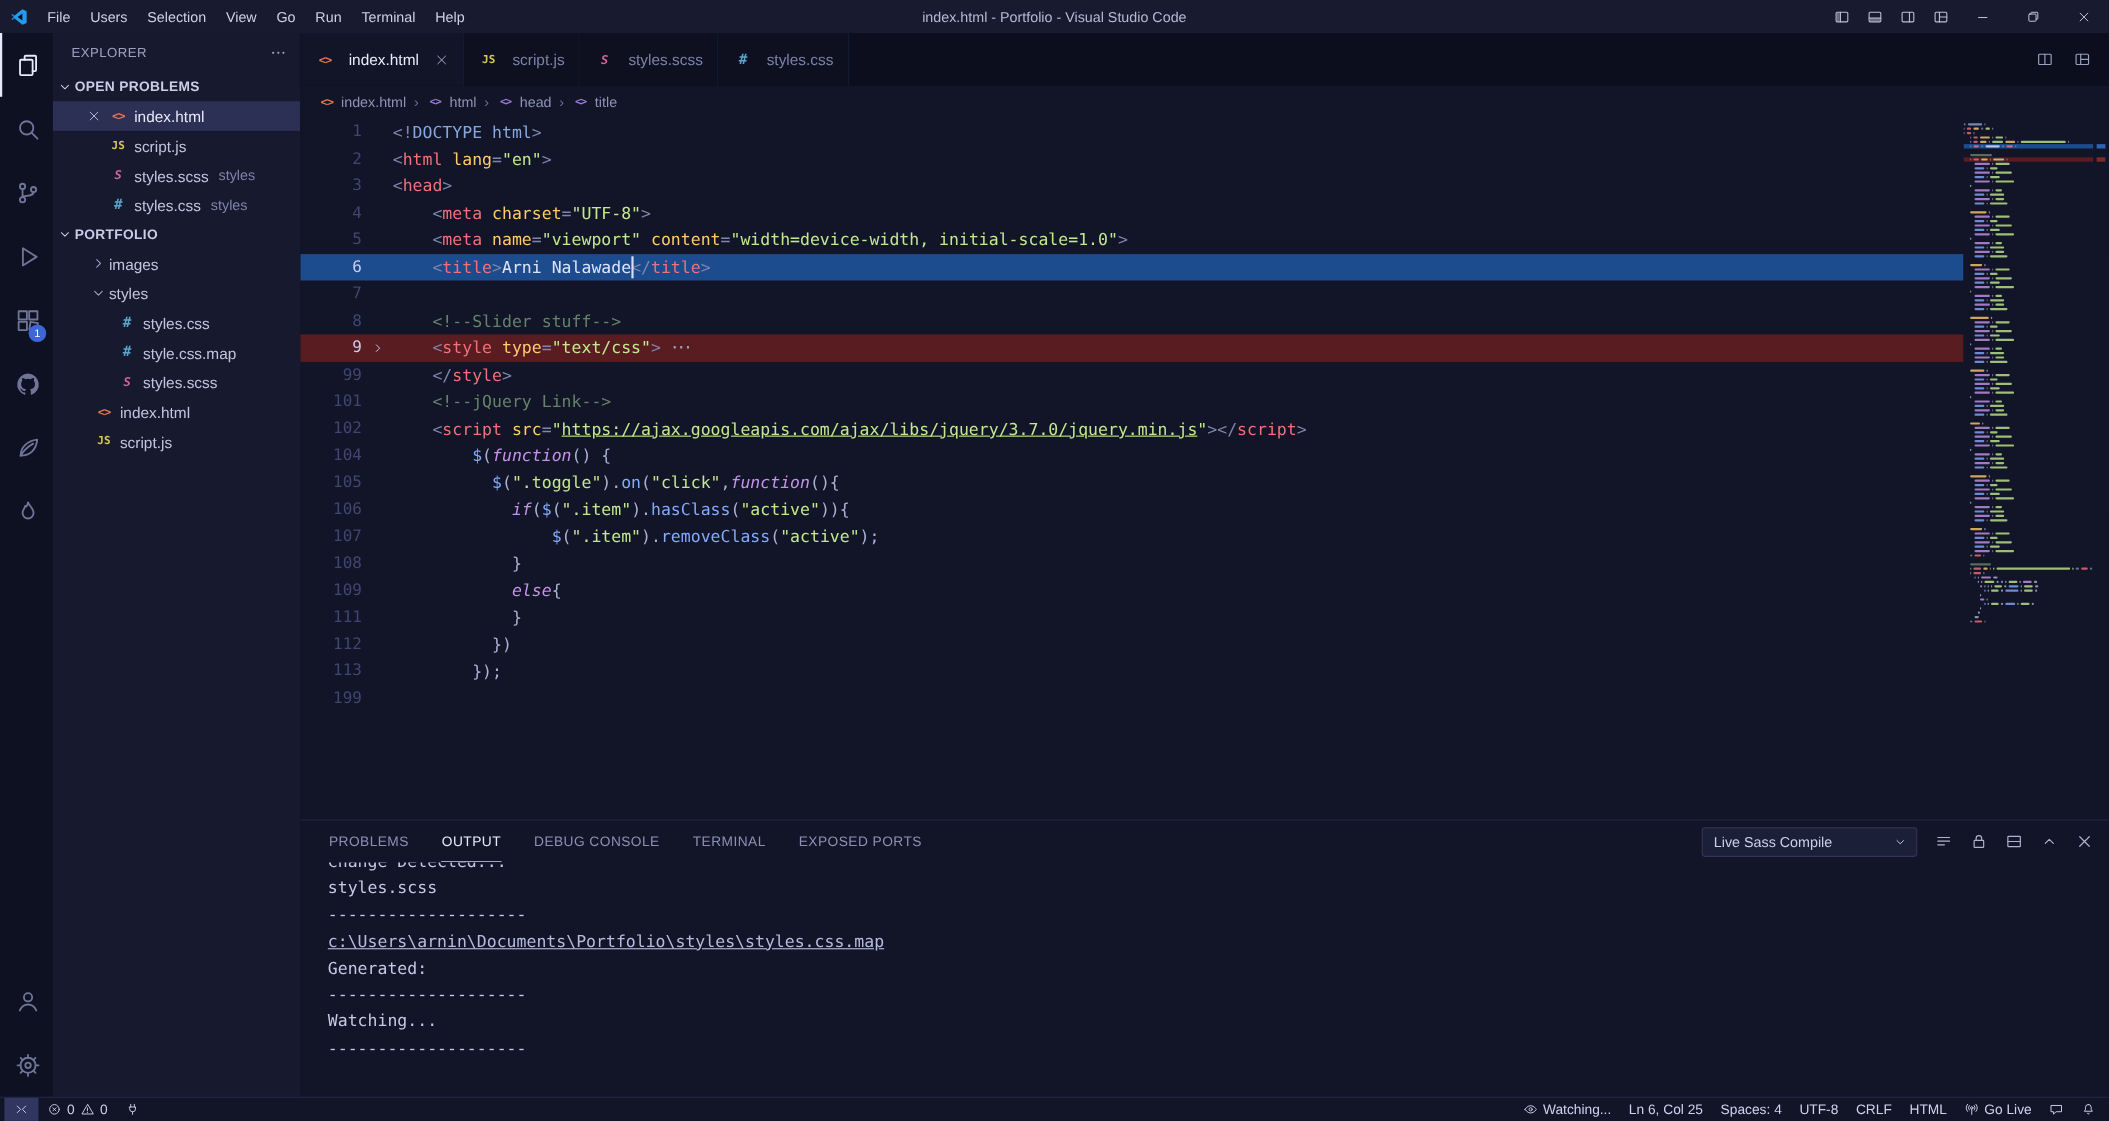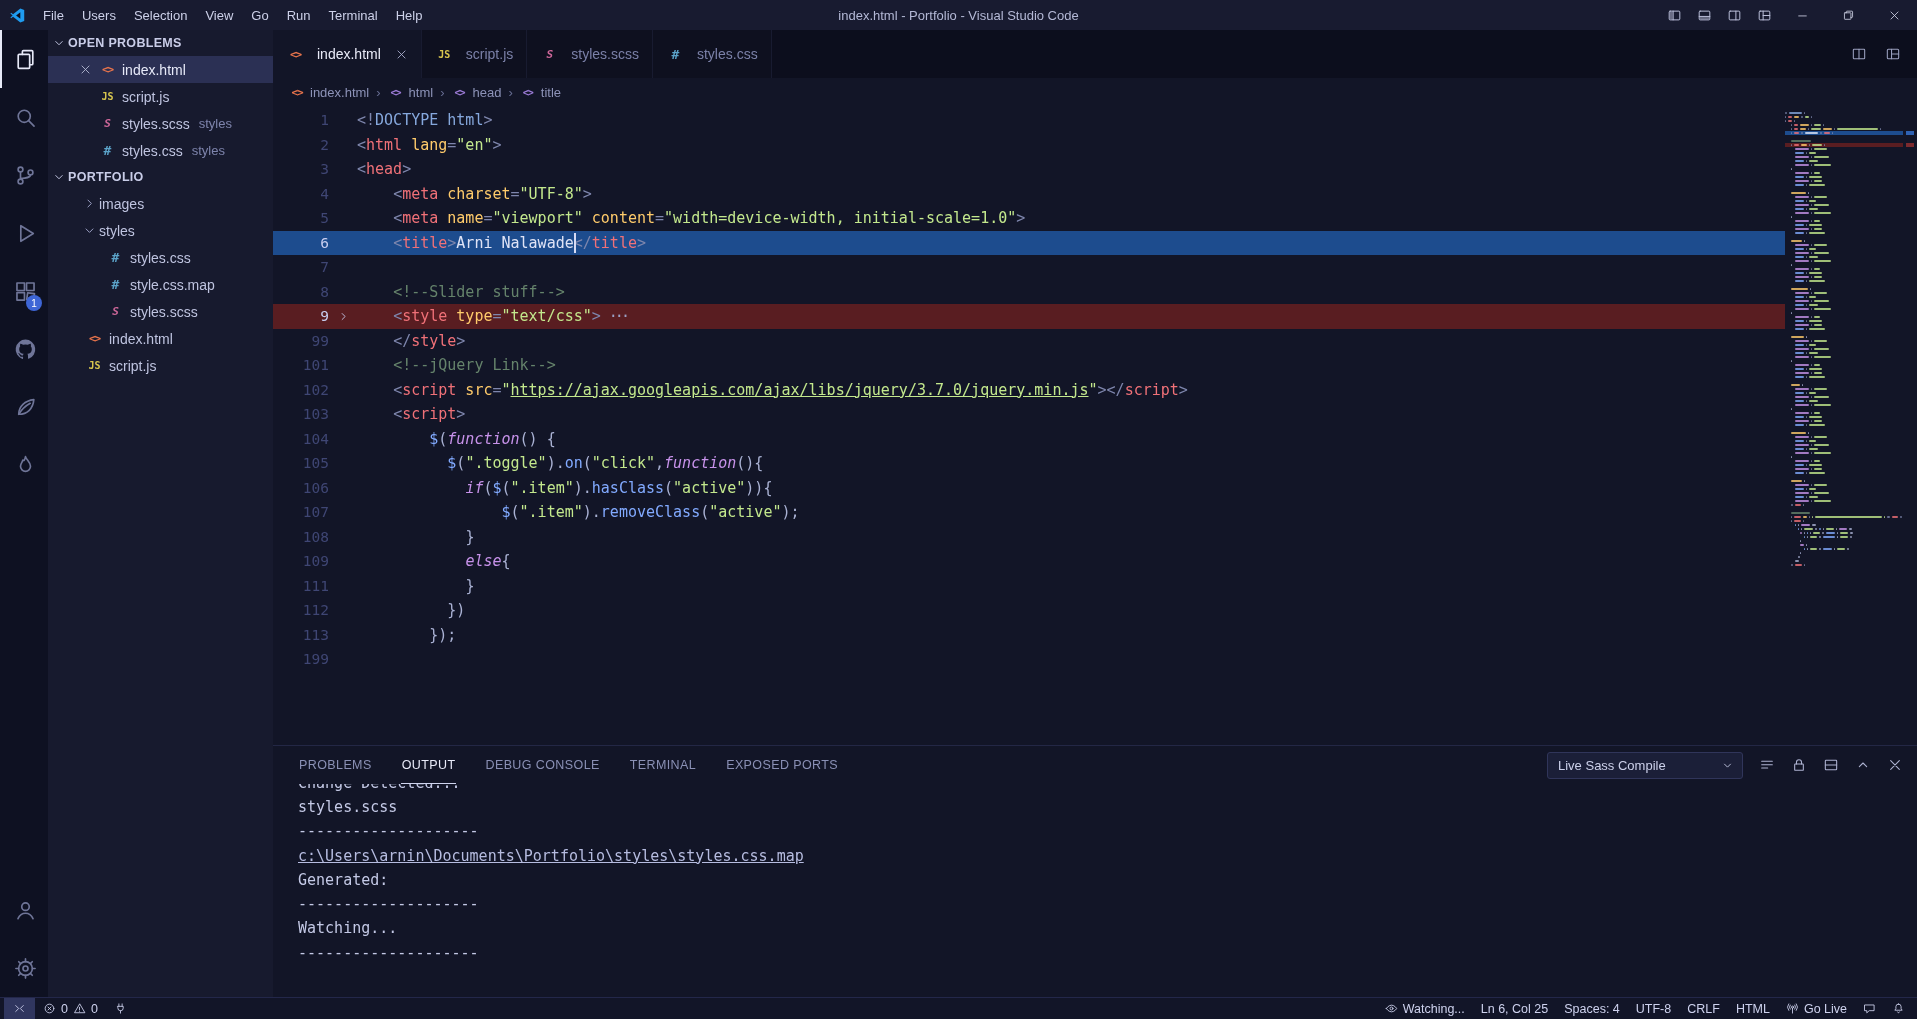--- a/index.html
+++ b/index.html
@@ -289,20 +289,31 @@
             <svg viewBox="0 0 24 24" fill="none" stroke="currentColor" stroke-width="1.6" stroke-linecap="round" stroke-linejoin="round">
               <circle cx="12" cy="12" r="6.6"></circle>
               <circle cx="12" cy="12" r="2.4"></circle>
               <path d="M12 5.4V2.8M12 21.2v-2.6M5.4 12H2.8M21.2 12h-2.6M7.3 7.3 5.5 5.5M16.7 16.7l1.8 1.8M16.7 7.3l1.8-1.8M7.3 16.7l-1.8 1.8"></path>
             </svg>
           </span>
         </div>
       </div>
 
     <div class="sidebar">
+      <div class="sidebar-header">
+        <span>EXPLORER</span>
+        <span class="sp"></span>
+        <i class="ic">
+            <svg viewBox="0 0 24 24" fill="none" stroke="currentColor" stroke-width="1.6" stroke-linecap="round" stroke-linejoin="round">
+              <circle cx="5" cy="12" r="1.5" fill="currentColor" stroke="none"></circle>
+              <circle cx="12" cy="12" r="1.5" fill="currentColor" stroke="none"></circle>
+              <circle cx="19" cy="12" r="1.5" fill="currentColor" stroke="none"></circle>
+            </svg>
+          </i>
+      </div>
       <div>
         <div class="section-header">
           <i class="ic">
               <svg viewBox="0 0 24 24" fill="none" stroke="currentColor" stroke-width="1.6" stroke-linecap="round" stroke-linejoin="round">
                 <path d="M6.5 9.5 12 15l5.5-5.5"></path>
               </svg>
             </i>
           <span>OPEN PROBLEMS</span>
         </div>
         <div id="open-editors-list">
@@ -507,25 +518,20 @@
             </div>
             <div class="cline">
               <div class="lnum">101</div>
               <div class="lfold"></div>
               <span class="lcode">    <span class="tk-cm">&lt;!--jQuery Link--&gt;</span></span>
             </div>
             <div class="cline">
               <div class="lnum">102</div>
               <div class="lfold"></div>
               <span class="lcode">    <span class="tk-b">&lt;</span><span class="tk-tag">script</span><span class="tk-attr"> src</span><span class="tk-b">=</span><span class="tk-str">"</span><span class="tk-lnk">https://ajax.googleapis.com/ajax/libs/jquery/3.7.0/jquery.min.js</span><span class="tk-str">"</span><span class="tk-b">&gt;&lt;/</span><span class="tk-tag">script</span><span class="tk-b">&gt;</span></span>
-            </div>
-            <div class="cline">
-              <div class="lnum">103</div>
-              <div class="lfold"></div>
-              <span class="lcode">    <span class="tk-b">&lt;</span><span class="tk-tag">script</span><span class="tk-b">&gt;</span></span>
             </div>
             <div class="cline">
               <div class="lnum">104</div>
               <div class="lfold"></div>
               <span class="lcode">        <span class="tk-fn">$</span><span class="tk-p">(</span><span class="tk-kw">function</span><span class="tk-p">() {</span></span>
             </div>
             <div class="cline">
               <div class="lnum">105</div>
               <div class="lfold"></div>
               <span class="lcode">          <span class="tk-fn">$</span><span class="tk-p">(</span><span class="tk-str">".toggle"</span><span class="tk-p">).</span><span class="tk-fn">on</span><span class="tk-p">(</span><span class="tk-str">"click"</span><span class="tk-p">,</span><span class="tk-kw">function</span><span class="tk-p">(){</span></span>

